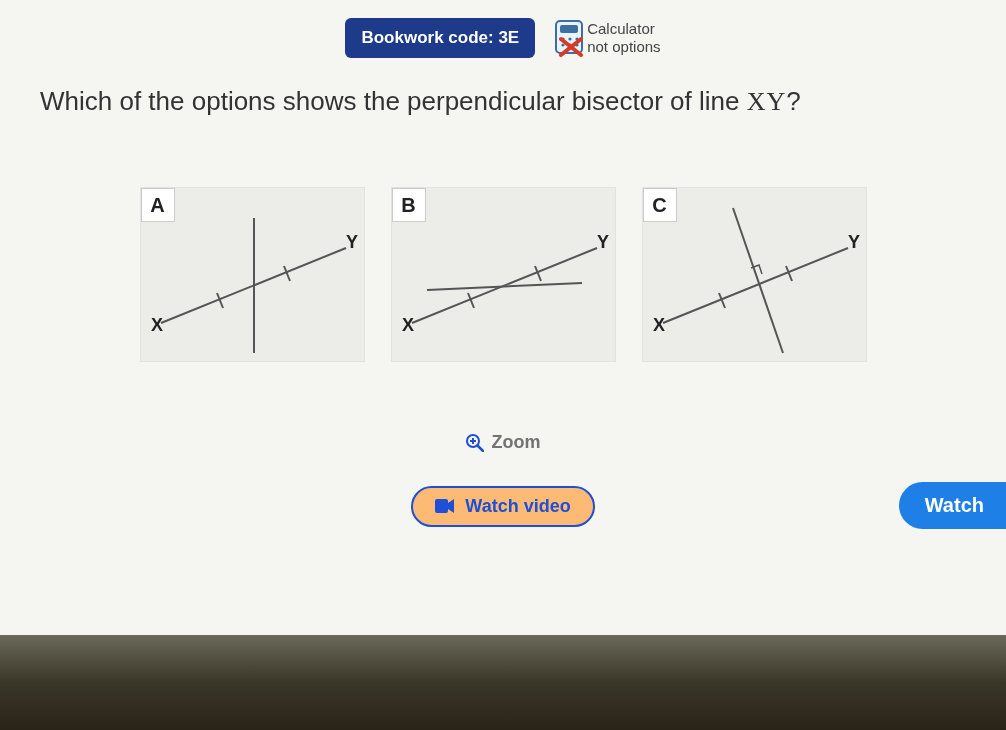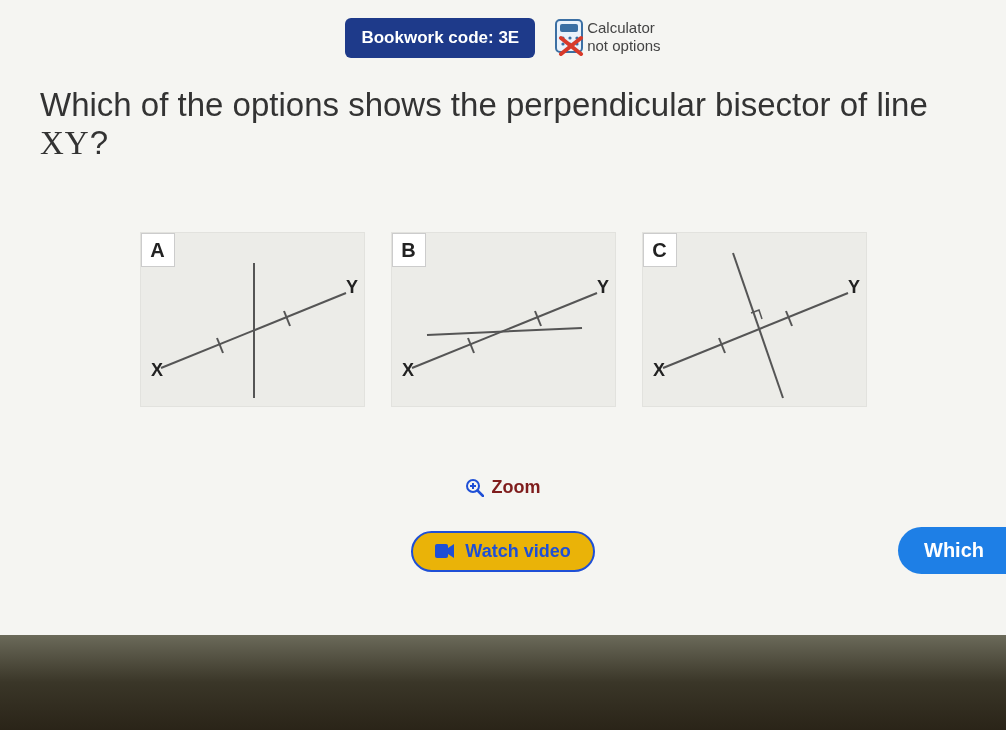--- a/index.html
+++ b/index.html
@@ -7,42 +7,42 @@
       width: 1006px;
       height: 730px;
       background: #f5f5f2;
       font-family: Arial, Helvetica, sans-serif;
       position: relative;
       overflow: hidden;
     }
     .header-row {
       display: flex;
       justify-content: center;
-      align-items: flex-start;
+      align-items: center;
       gap: 18px;
       padding-top: 18px;
     }
     .bookwork-badge {
       background: #1e3a8a;
       color: #fff;
       font-weight: bold;
       font-size: 17px;
       padding: 10px 16px;
       border-radius: 6px;
     }
     .calc-block {
       display: flex;
       align-items: center;
       gap: 0;
     }
     .calc-icon-wrap { position: relative; width: 34px; height: 38px; }
     .calc-text { font-size: 15px; color: #444; line-height: 1.2; }
     .question {
       margin: 28px 40px 0 40px;
-      font-size: 33px;
+      font-size: 26px;
       color: #333;
     }
     .question .xy {
       font-family: "Times New Roman", Georgia, serif;
       font-style: normal;
       letter-spacing: 1px;
     }
     .options {
       display: flex;
       justify-content: center;
@@ -69,38 +69,38 @@
       align-items: center;
       justify-content: center;
       font-family: Arial, sans-serif;
       color: #222;
     }
     .zoom-row {
       margin-top: 70px;
       text-align: center;
     }
     .zoom-link {
-      color: #7f1d1d;
+      color: #737373;
       font-weight: bold;
       font-size: 18px;
       display: inline-flex;
       align-items: center;
       gap: 8px;
       cursor: pointer;
     }
     .bottom-row {
       margin-top: 30px;
       display: flex;
       justify-content: center;
       position: relative;
     }
     .watch-video {
       border: 2px solid #1e4fd6;
       color: #1e4fd6;
-      background: #eab308;
+      background: #fdba74;
       padding: 8px 22px;
       border-radius: 24px;
       font-weight: bold;
       font-size: 18px;
       display: inline-flex;
       align-items: center;
       gap: 10px;
       cursor: pointer;
     }
     .answer-btn {
@@ -219,16 +219,16 @@
 </div>
 
 <div class="bottom-row">
   <div class="watch-video">
     <svg width="20" height="16" viewBox="0 0 20 16">
       <rect x="0" y="1" width="13" height="14" rx="2" fill="#1e4fd6"></rect>
       <path d="M 13 5 L 19 1 L 19 15 L 13 11 Z" fill="#1e4fd6"></path>
     </svg>
     <span>Watch video</span>
   </div>
-  <div class="answer-btn">Which</div>
+  <div class="answer-btn">Watch</div>
 </div>
 
 <div class="photo-edge"></div>
 
 </body></html>

